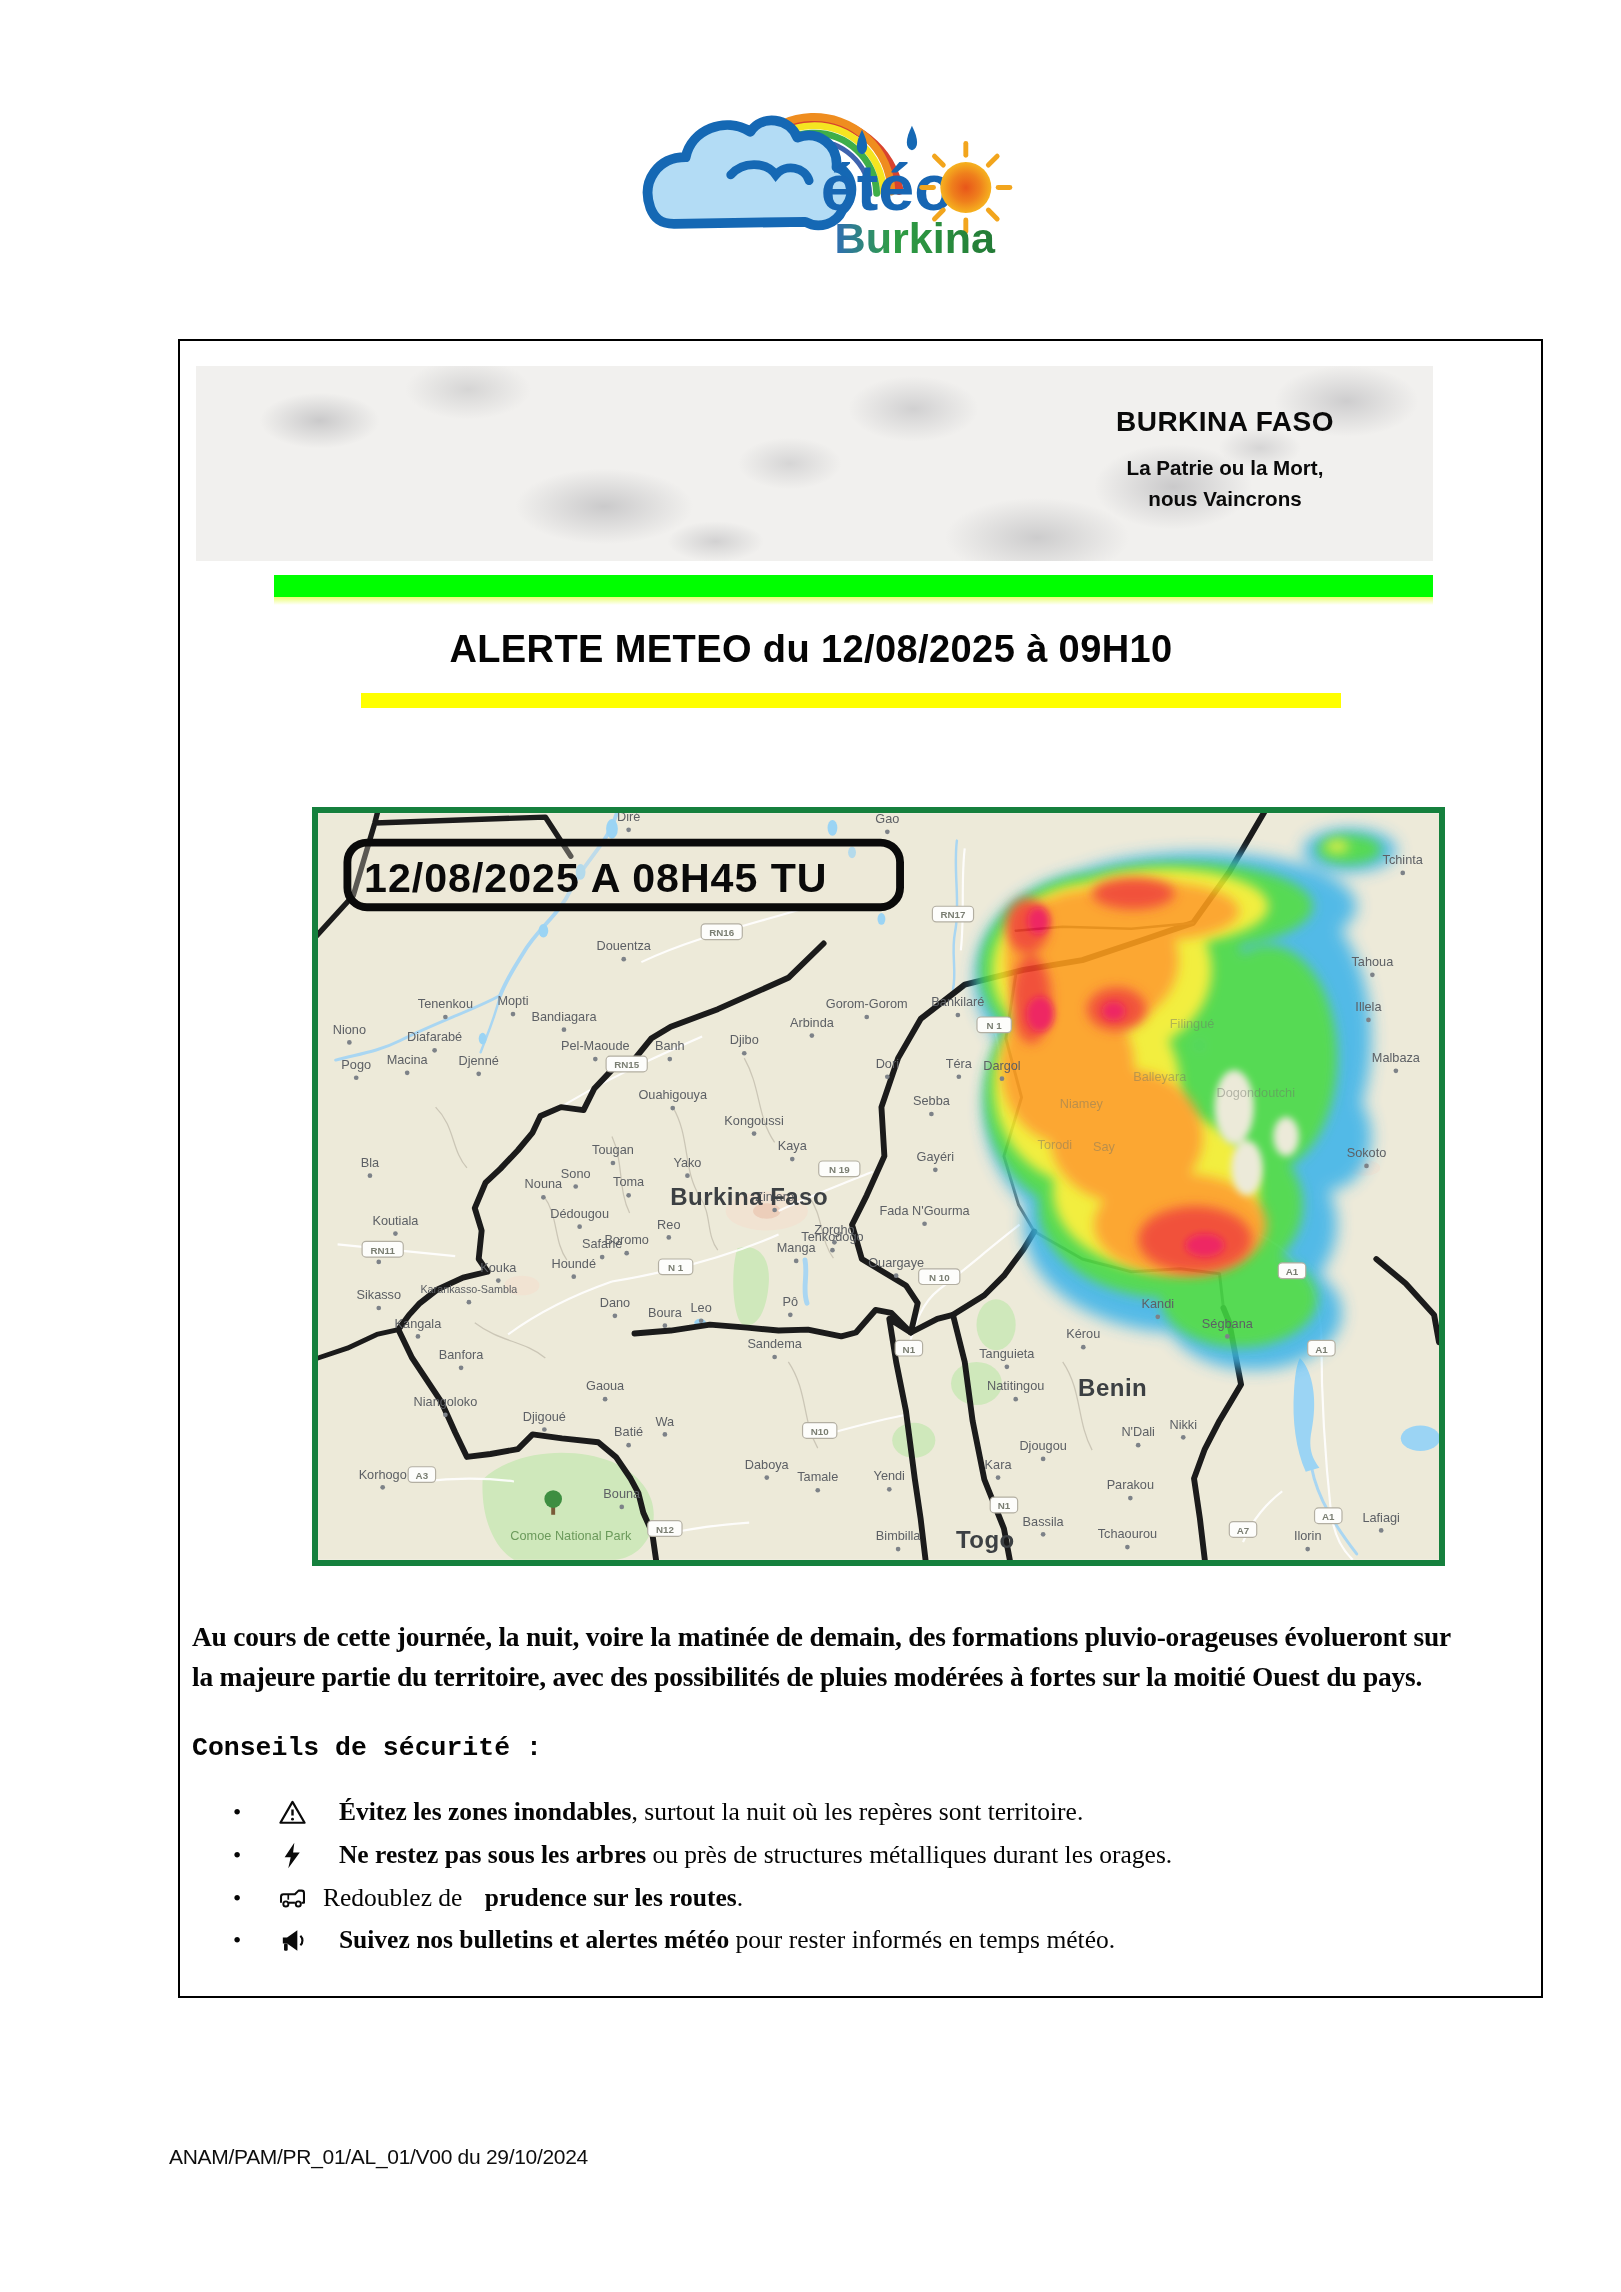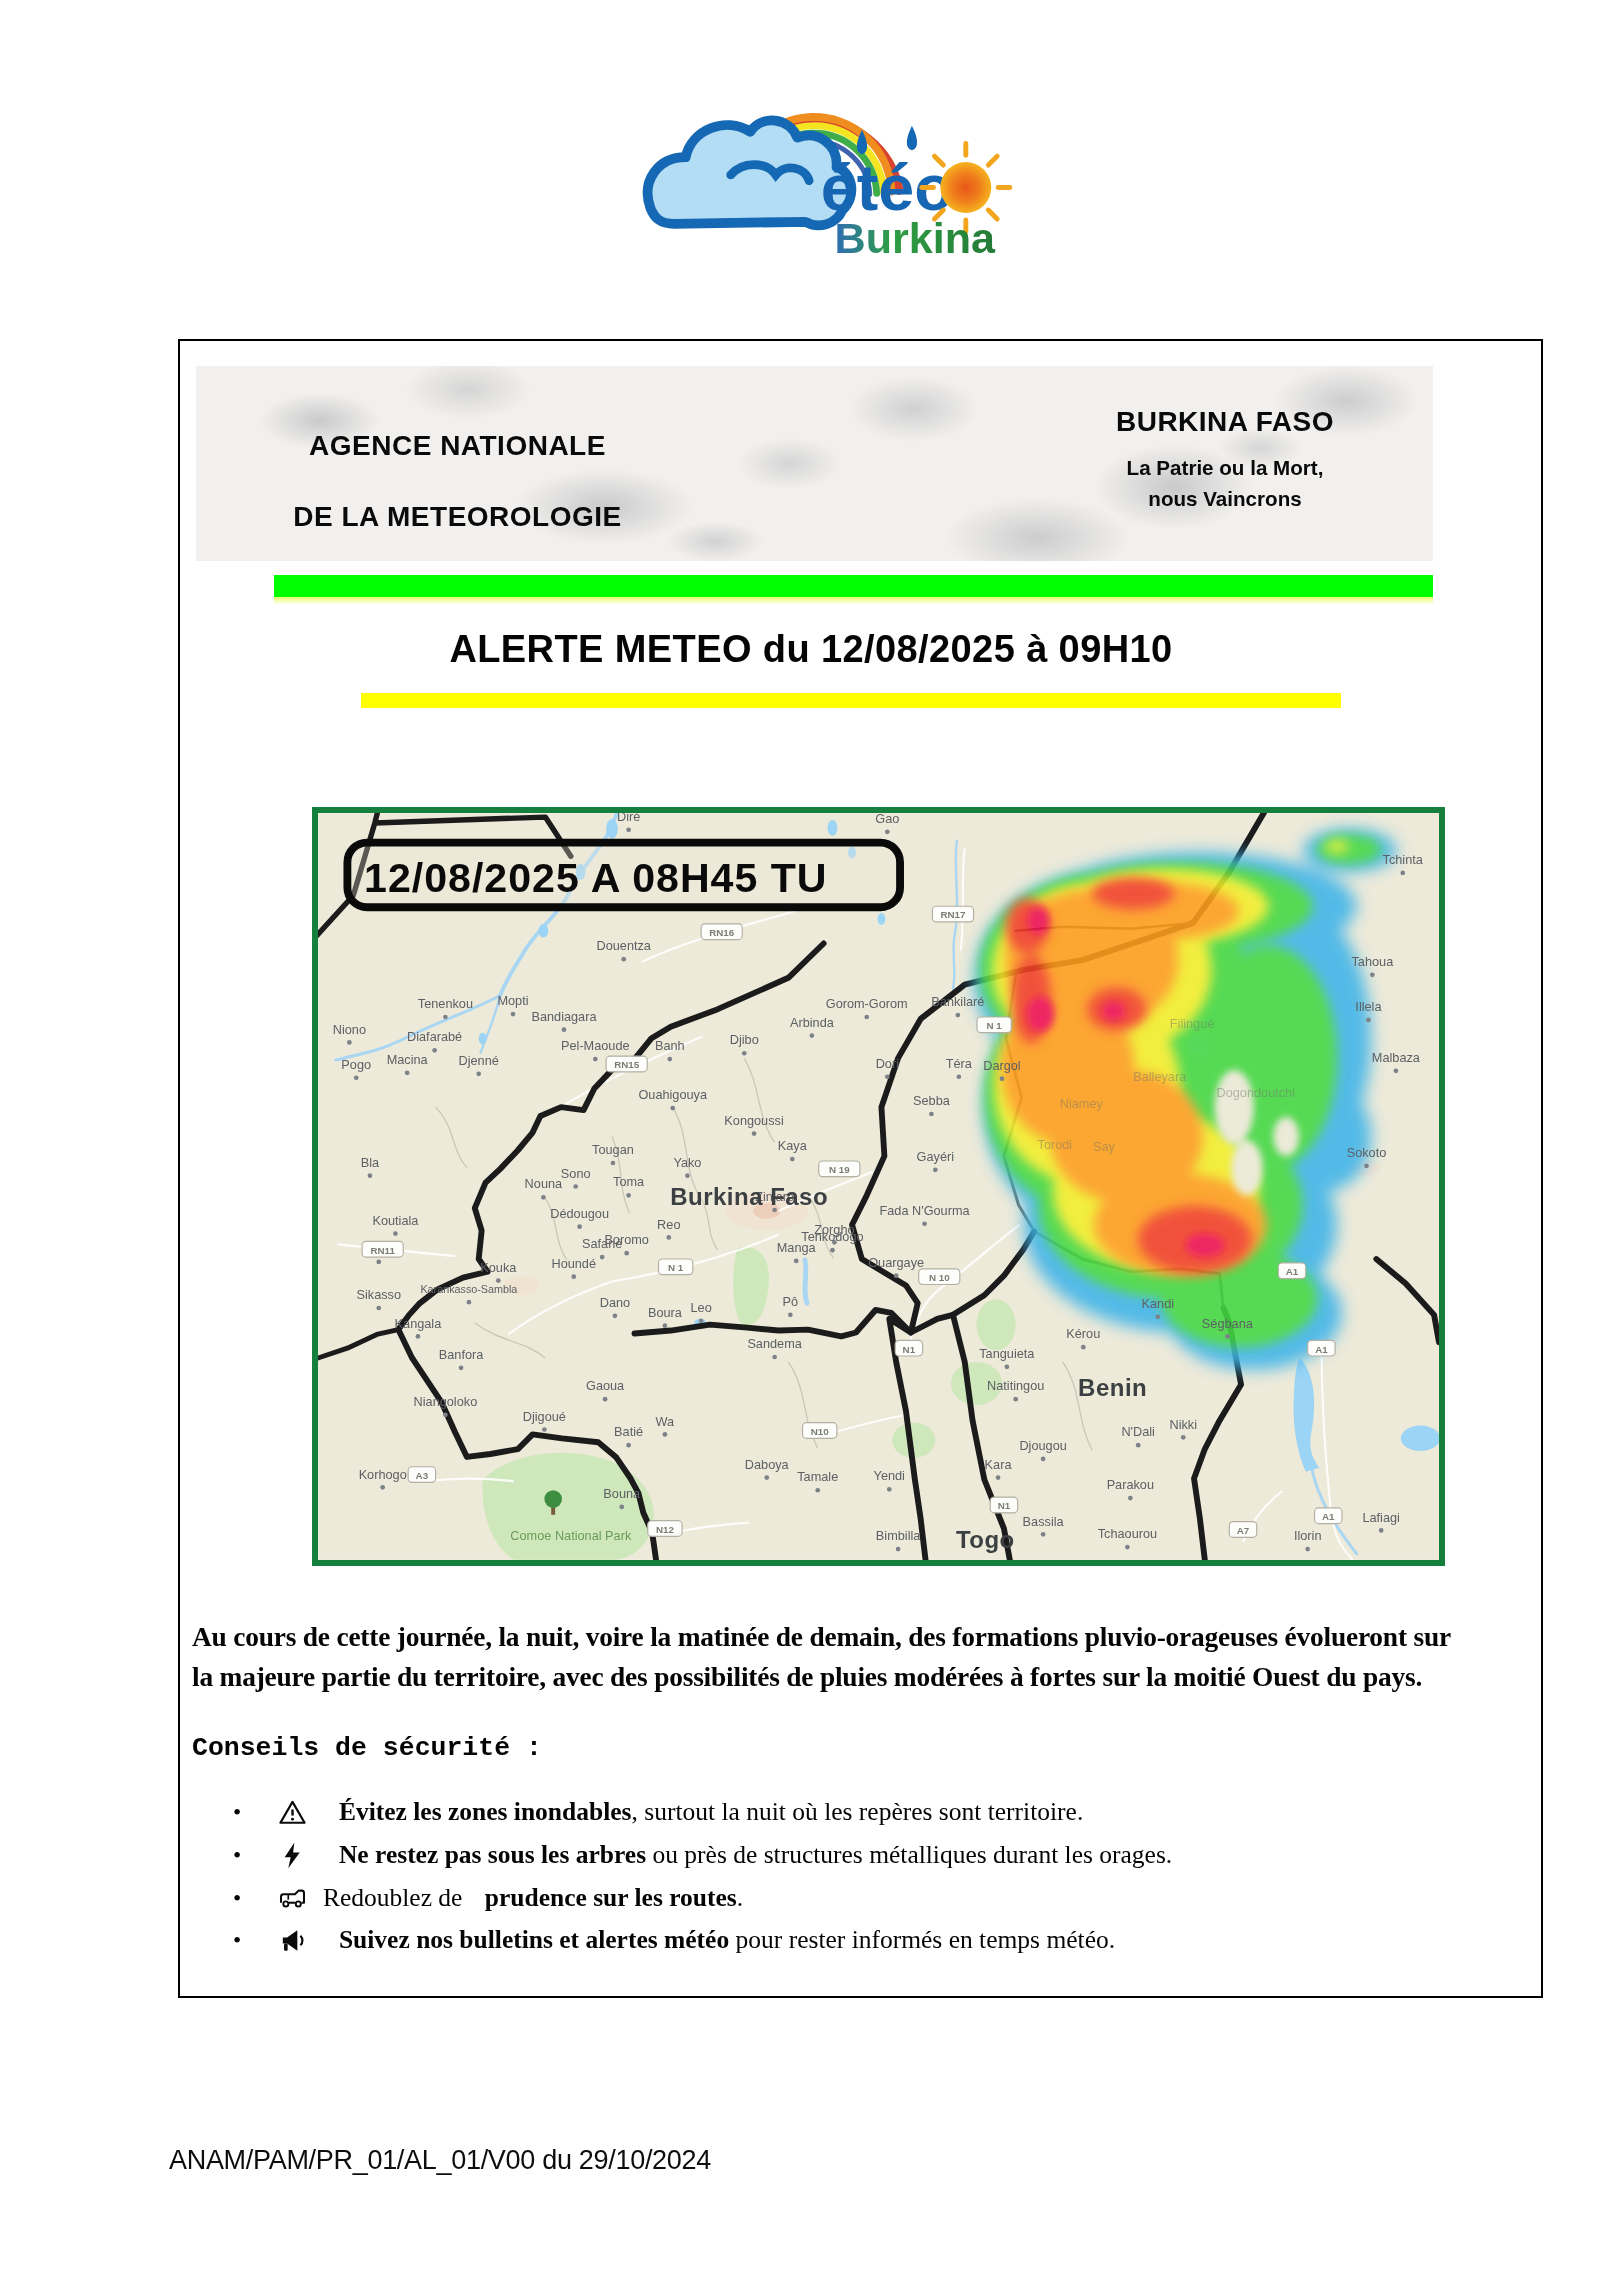--- a/index.html
+++ b/index.html
@@ -62,21 +62,21 @@
   #conseils{position:absolute;left:192px;top:1733px;
       font-family:Liberation Mono, monospace;font-weight:bold;font-size:26.5px;color:#050505;}
 
   #advice-list{position:absolute;left:233px;top:1796px;width:1235px;margin:0;padding:0;list-style:none;}
   #advice-list li{display:flex;align-items:flex-start;margin-bottom:10.8px;
       font-family:"Liberation Serif", serif;font-size:25.5px;color:#050505;line-height:32px;}
   #advice-list .dot{font-size:23.5px;margin-right:37px;line-height:32px;}
   #advice-list .advice-icon{width:29px;height:29px;margin-right:15.7px;flex:0 0 29px;margin-top:2px;}
   #advice-list b{font-weight:bold;margin-left:16px;}
 
-  #footer-ref{position:absolute;left:169px;top:2145px;font-size:27px;color:#0d0d0d;
+  #footer-ref{position:absolute;left:169px;top:2145px;font-size:21px;color:#0d0d0d;
       font-family:"Liberation Sans", sans-serif;letter-spacing:-0.3px;}
 </style>
 </head>
 <body>
 
 <div id="page">
 
   <div id="logo">
     <svg width="402" height="191" viewBox="0 0 410 195">
       <defs>
@@ -126,24 +126,20 @@
         <circle cx="360" cy="119" r="26" fill="url(#sunGrad)"></circle>
       </g>
 
       <text x="226" y="186" font-size="44" font-weight="bold" fill="url(#burkGrad)" font-family="DejaVu Serif, serif">Burkina</text>
     </svg>
   </div>
 
   <div id="doc-box"></div>
 
   <div id="marble"></div>
-  <div id="agency">
-    <div>AGENCE NATIONALE</div>
-    <div>DE LA METEOROLOGIE</div>
-  </div>
   <div id="country-block">
     <div class="country">BURKINA FASO</div>
     <div class="motto">
       <div>La Patrie ou la Mort,</div>
       <div>nous Vaincrons</div>
     </div>
   </div>
 
   <div id="green-bar"></div>
   <div id="alert-title">ALERTE METEO  du 12/08/2025 à 09H10</div>

